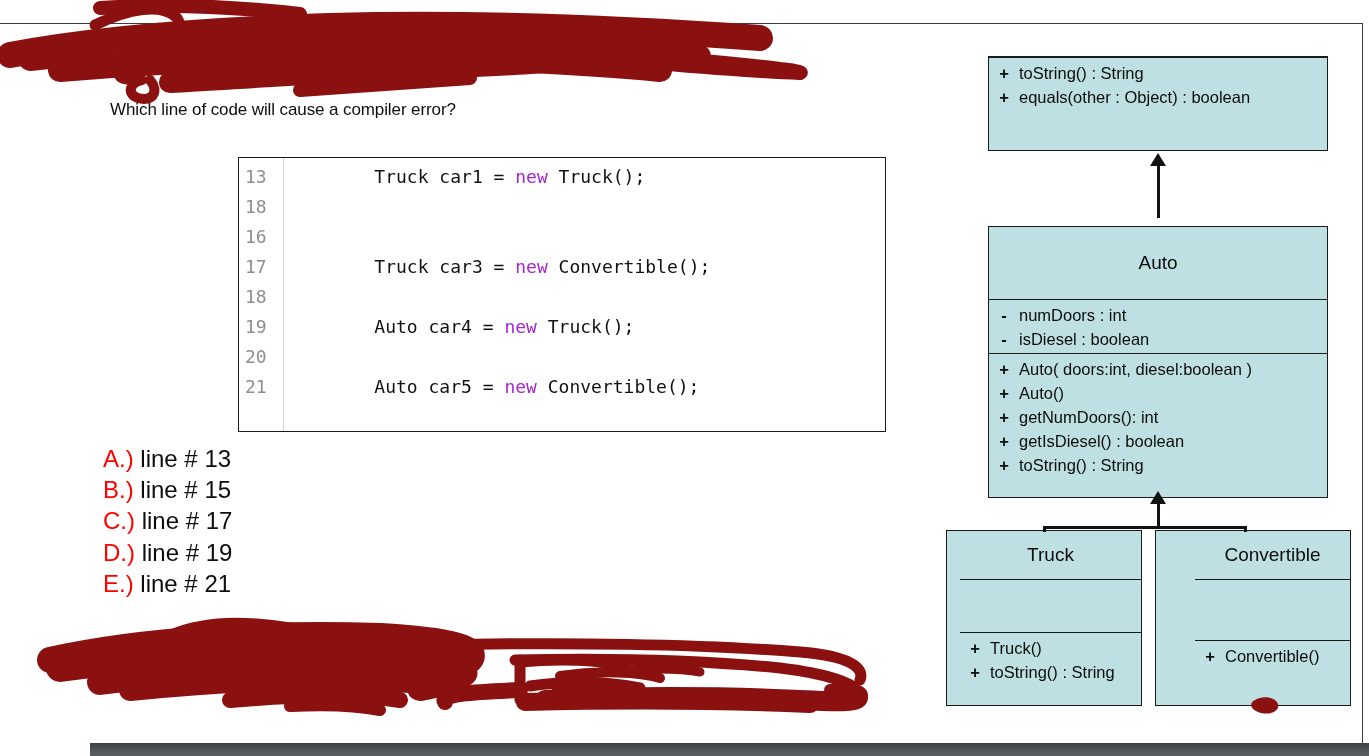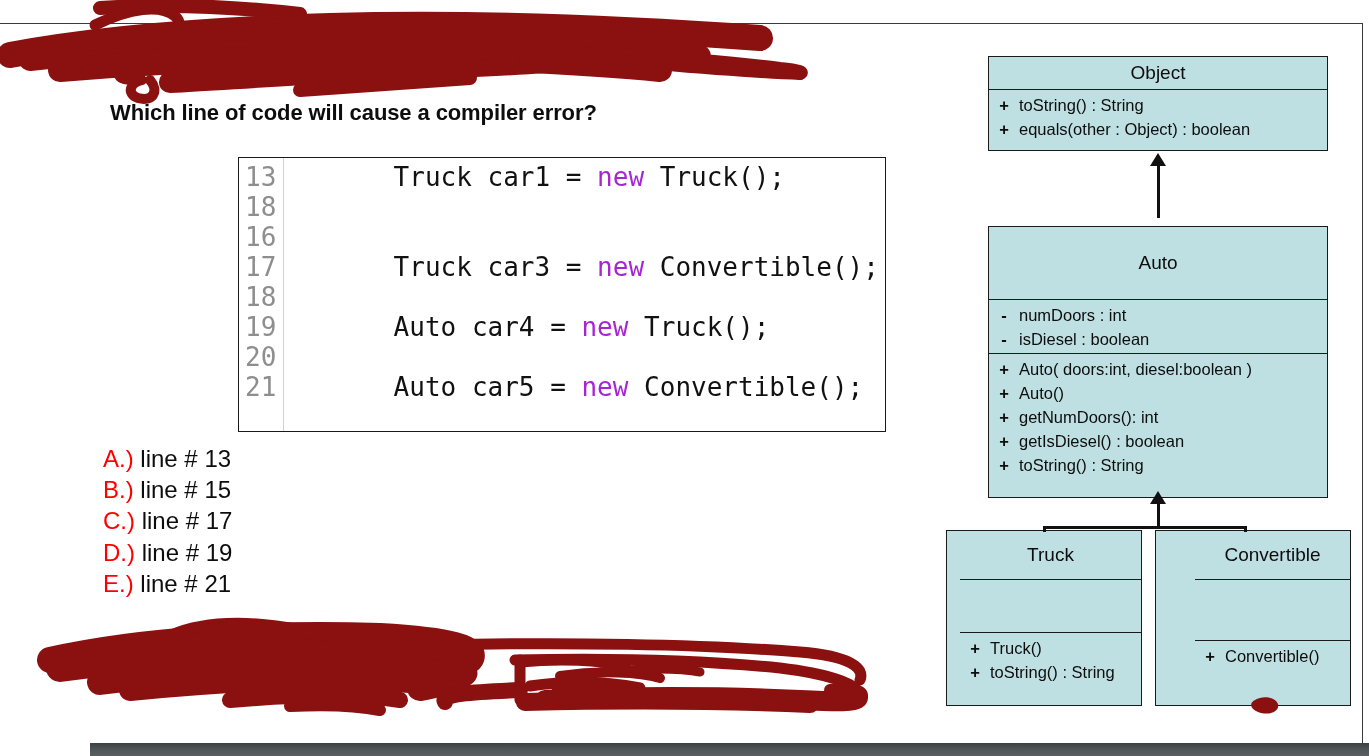--- a/index.html
+++ b/index.html
@@ -18,36 +18,36 @@
 
   
   .bottom-bar{
     position:absolute;left:90px;top:743px;width:1279px;height:13px;
     background:linear-gradient(180deg,#3c4146 0%,#515659 55%,#5a5f62 100%);
   }
 
   
   .question{
     position:absolute;left:110px;top:100px;
-    font-size:22px;font-weight:bold;color:#0d0d0d;
+    font-size:17px;font-weight:normal;color:#0d0d0d;
     letter-spacing:-0.1px;white-space:nowrap;
   }
 
   
   .codebox{
     position:absolute;left:238px;top:157px;width:648px;height:275px;
     background:#ffffff;border:1.5px solid #1a1a1a;
     box-sizing:border-box;overflow:hidden;
   }
   .gutter-line{position:absolute;left:44px;top:0;width:0;height:275px;border-left:1px solid #d2d2d2;}
   .code-rows{position:absolute;left:0;top:4px;width:100%;}
   .code-row{
     height:30px;line-height:30px;
     font-family:"DejaVu Sans Mono","Liberation Mono",monospace;
-    font-size:26px;white-space:pre;text-decoration:underline;
+    font-size:18px;white-space:pre;text-decoration:underline;
   }
   .lineno{
     display:inline-block;width:36px;text-align:left;padding-left:6px;
     color:#8e8e8e;box-sizing:border-box;
   }
   .codetext{display:inline-block;padding-left:56px;color:#111;}
   .kw{color:#a626d4;}
 
   
   .answers{position:absolute;left:103px;top:443px;}
@@ -127,21 +127,20 @@
       <div class="answer"><span class="letter">A.)</span><span> line # 13</span></div>
       <div class="answer"><span class="letter">B.)</span><span> line # 15</span></div>
       <div class="answer"><span class="letter">C.)</span><span> line # 17</span></div>
       <div class="answer"><span class="letter">D.)</span><span> line # 19</span></div>
       <div class="answer"><span class="letter">E.)</span><span> line # 21</span></div>
     </div>
 
   <div class="uml">
 
     <div class="umlbox" id="box-object">
-      <div class="title">Object</div>
       <div class="umlsep"></div>
       <div class="member-list" id="obj-methods">
           <div class="member">
             <span class="vis">+</span>
             <span class="mname">toString() : String</span>
           </div>
           <div class="member">
             <span class="vis">+</span>
             <span class="mname">equals(other : Object) : boolean</span>
           </div>

